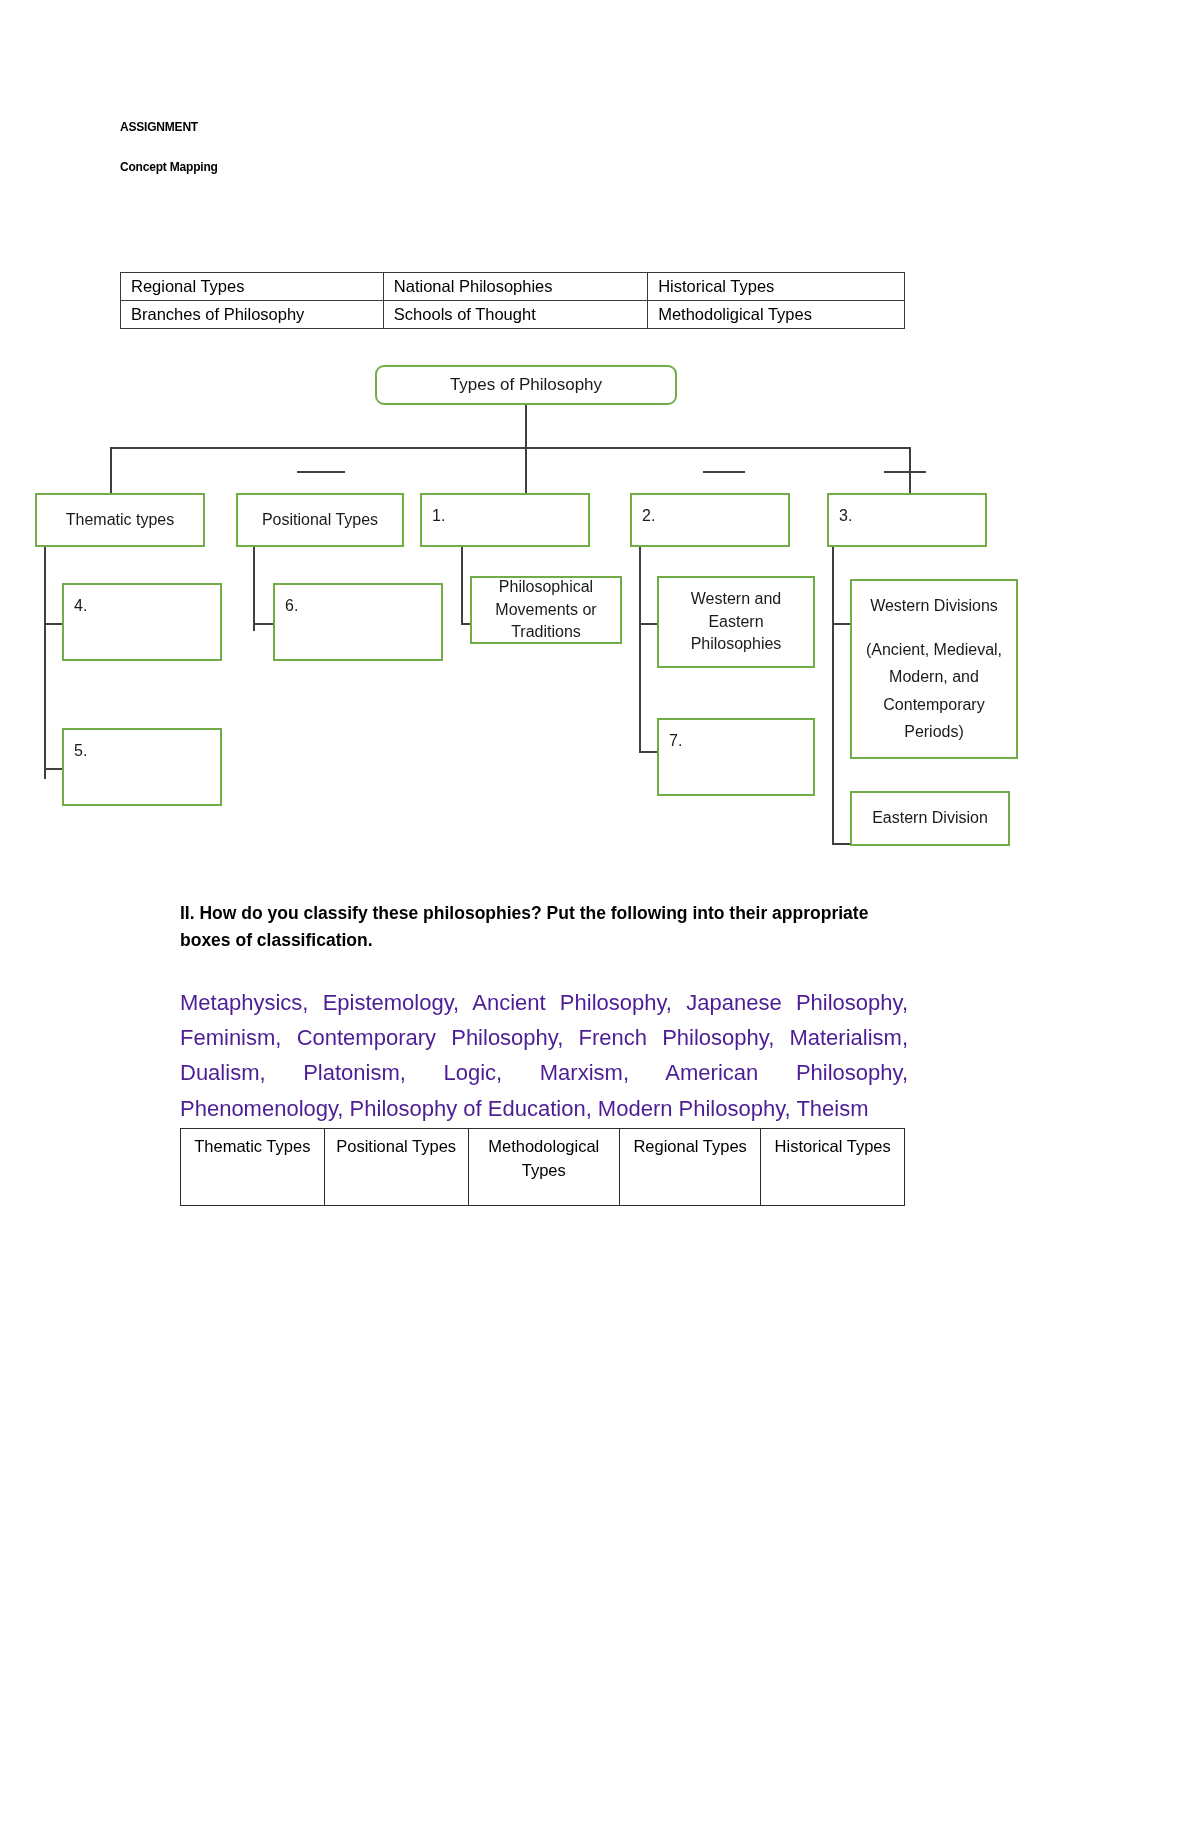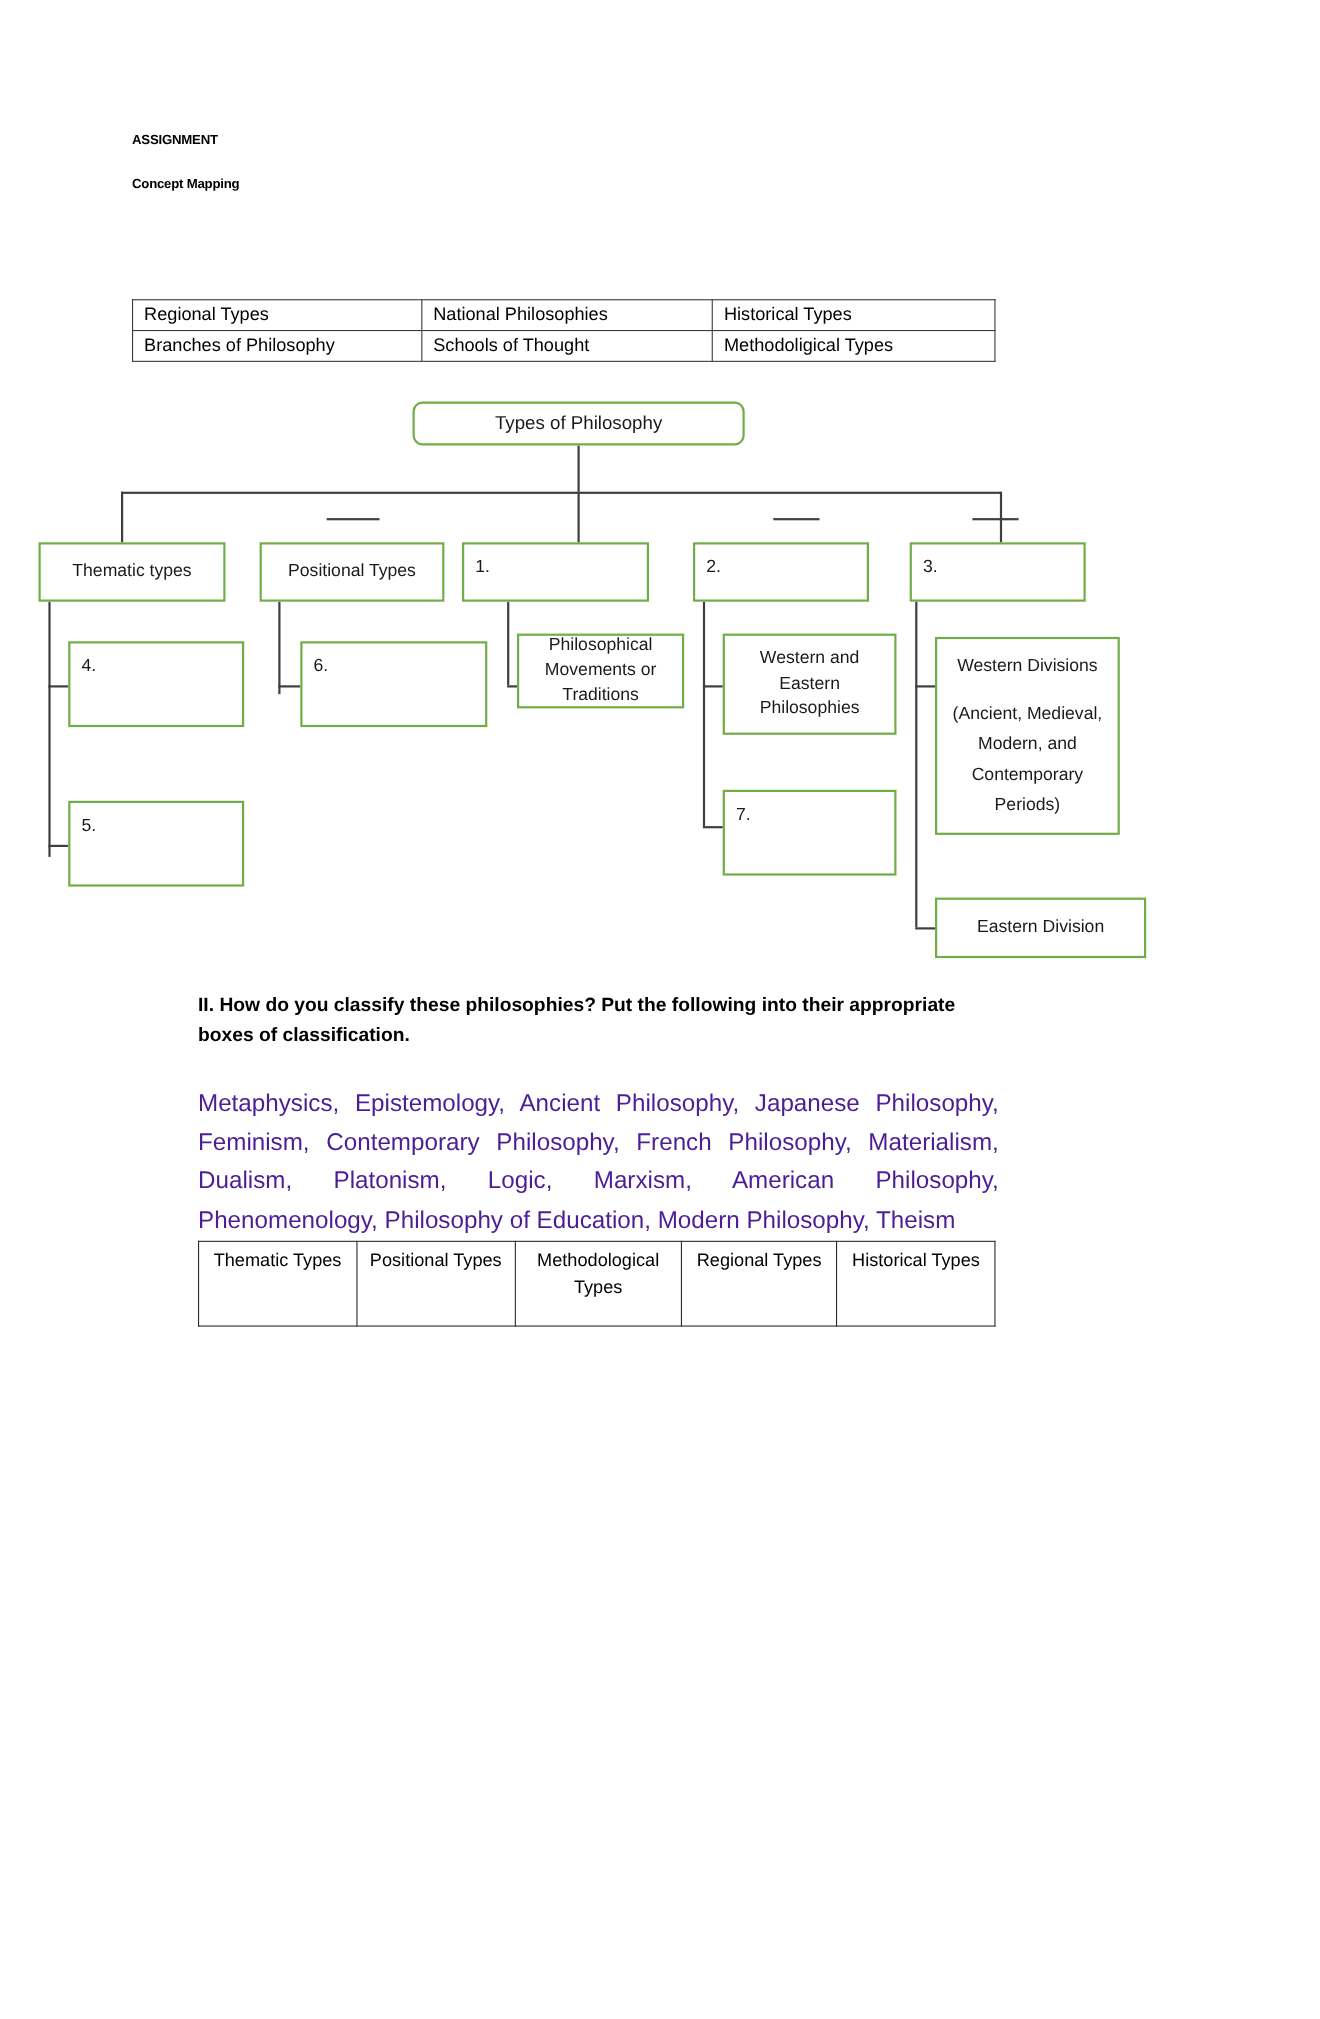--- a/index.html
+++ b/index.html
@@ -211,21 +211,21 @@
 
     <div class="ln v" style="left:832px; top:192px; height:296px;"></div>
     <div class="ln h" style="left:832px; top:268px; width:22px;"></div>
     <div class="ln h" style="left:832px; top:488px; width:22px;"></div>
 
     <div class="gbox center-txt" style="left:850px; top:224px; width:168px; height:180px; flex-direction:column; line-height:1.72;">
       <span>Western Divisions</span>
       <span style="margin-top:16px;">(Ancient, Medieval, Modern, and Contemporary Periods)</span>
     </div>
 
-    <div class="gbox center-txt" style="left:850px; top:461px; width:192px; height:55px;">Eastern Division</div>
+    <div class="gbox center-txt" style="left:850px; top:436px; width:160px; height:55px;">Eastern Division</div>
 
   </div>
 
   <div id="sect2-title">II. How do you classify these philosophies? Put the following into their appropriate boxes of classification.</div>
 
   <div id="sect2-list">Metaphysics, Epistemology, Ancient Philosophy, Japanese Philosophy, Feminism, Contemporary Philosophy, French Philosophy, Materialism, Dualism, Platonism, Logic, Marxism, American Philosophy, Phenomenology, Philosophy of Education, Modern Philosophy, Theism</div>
 
   <table id="class-table">
     <thead>
       <tr>

